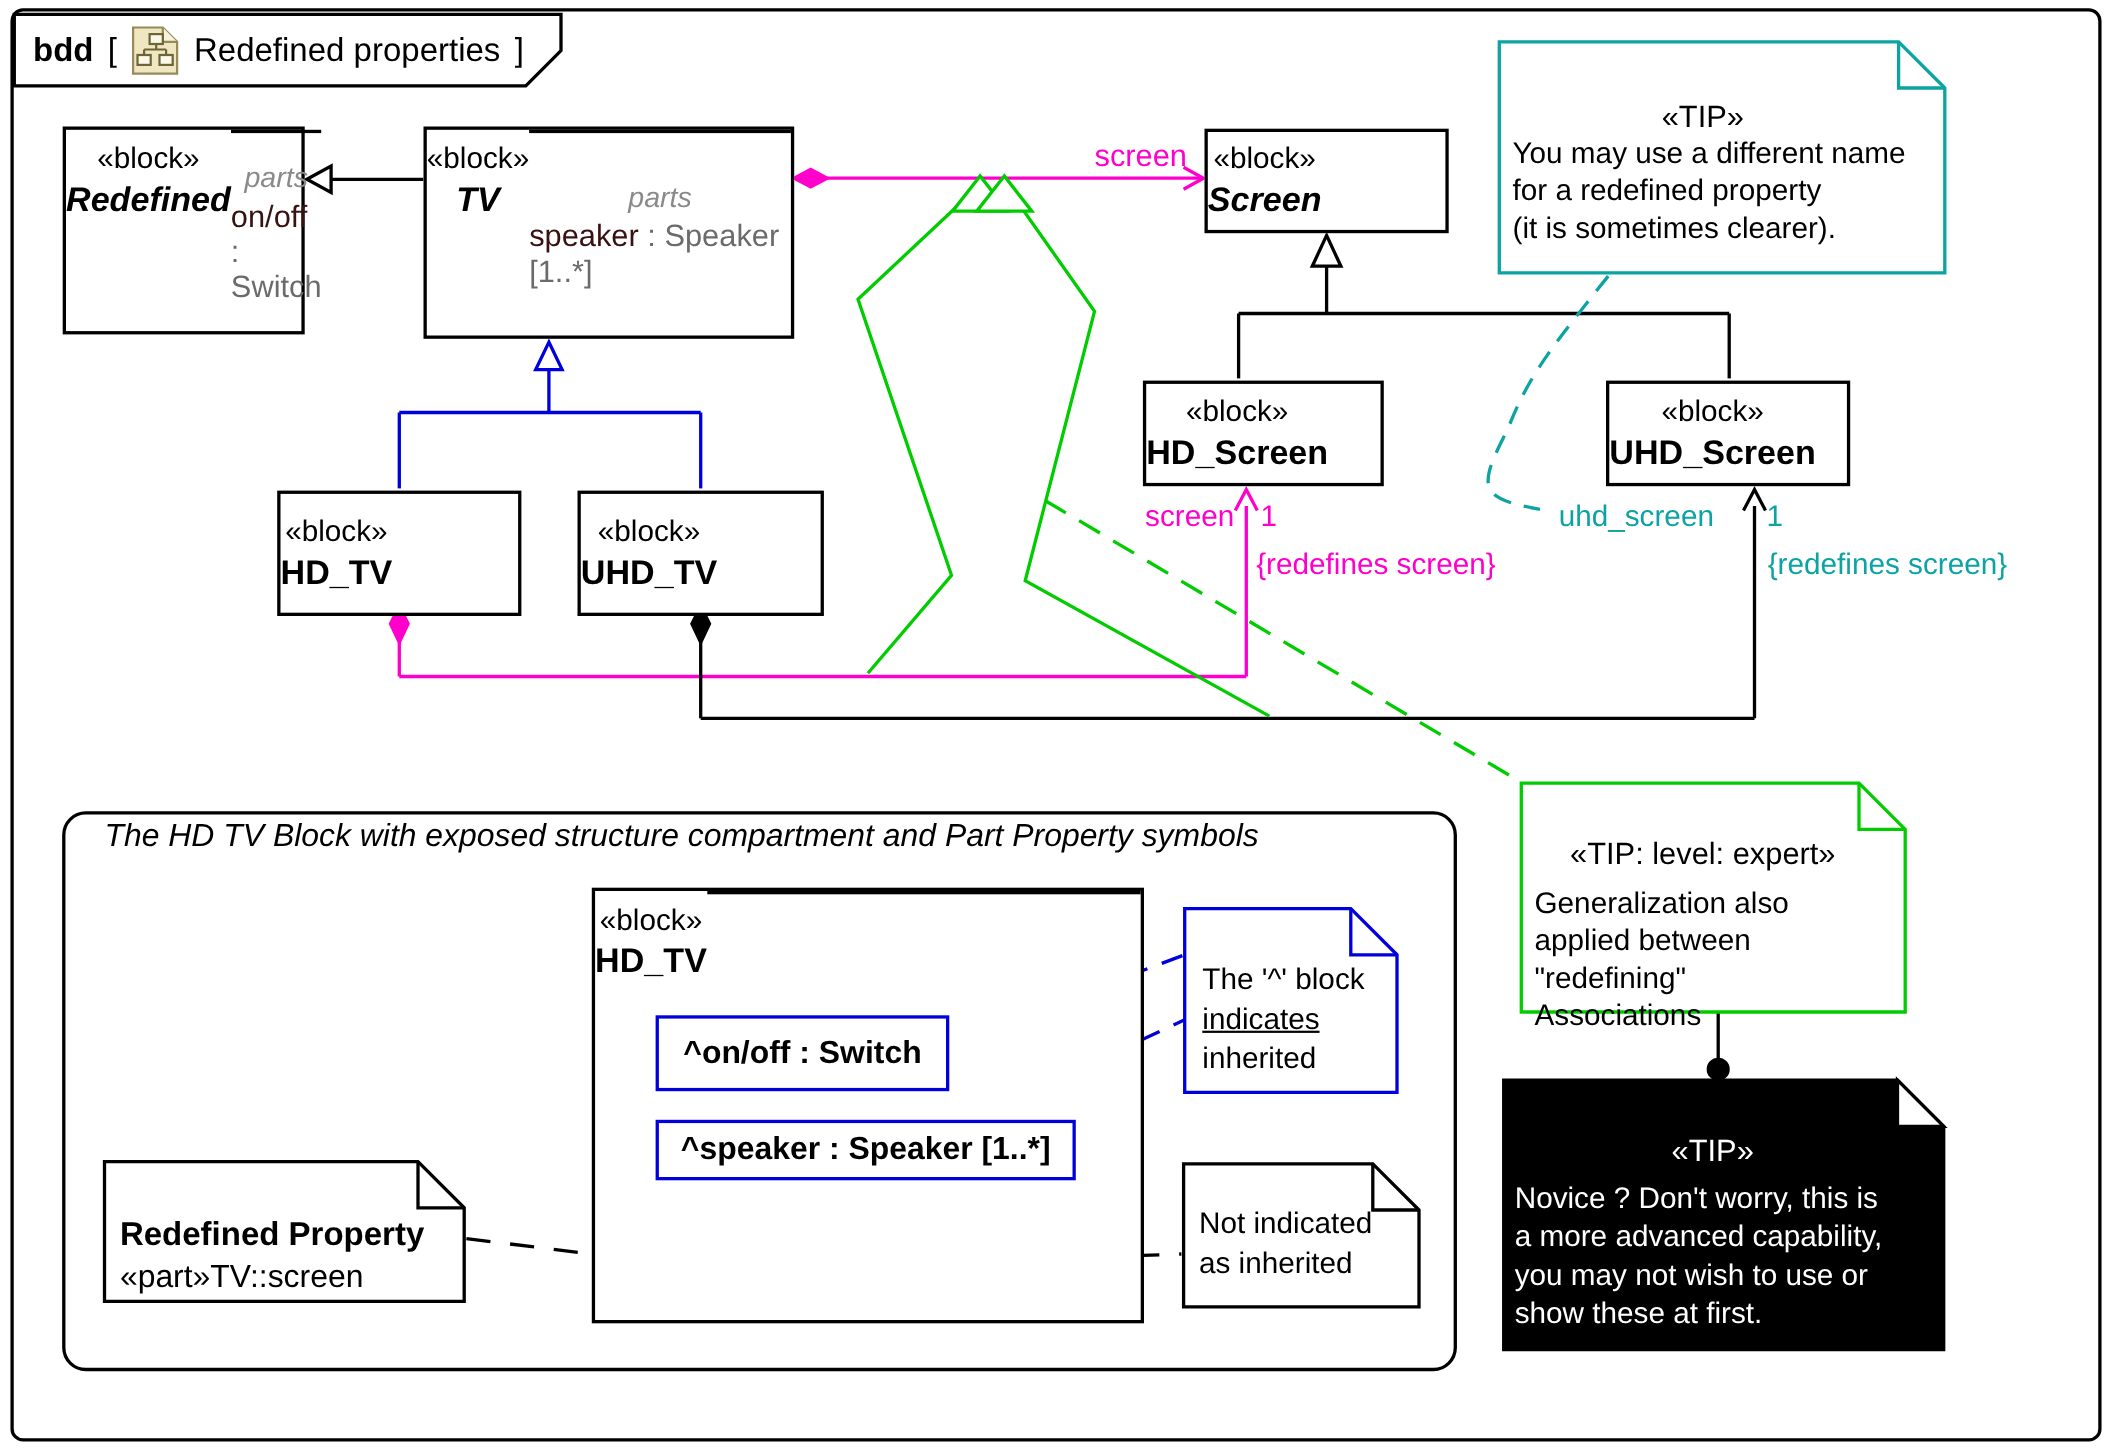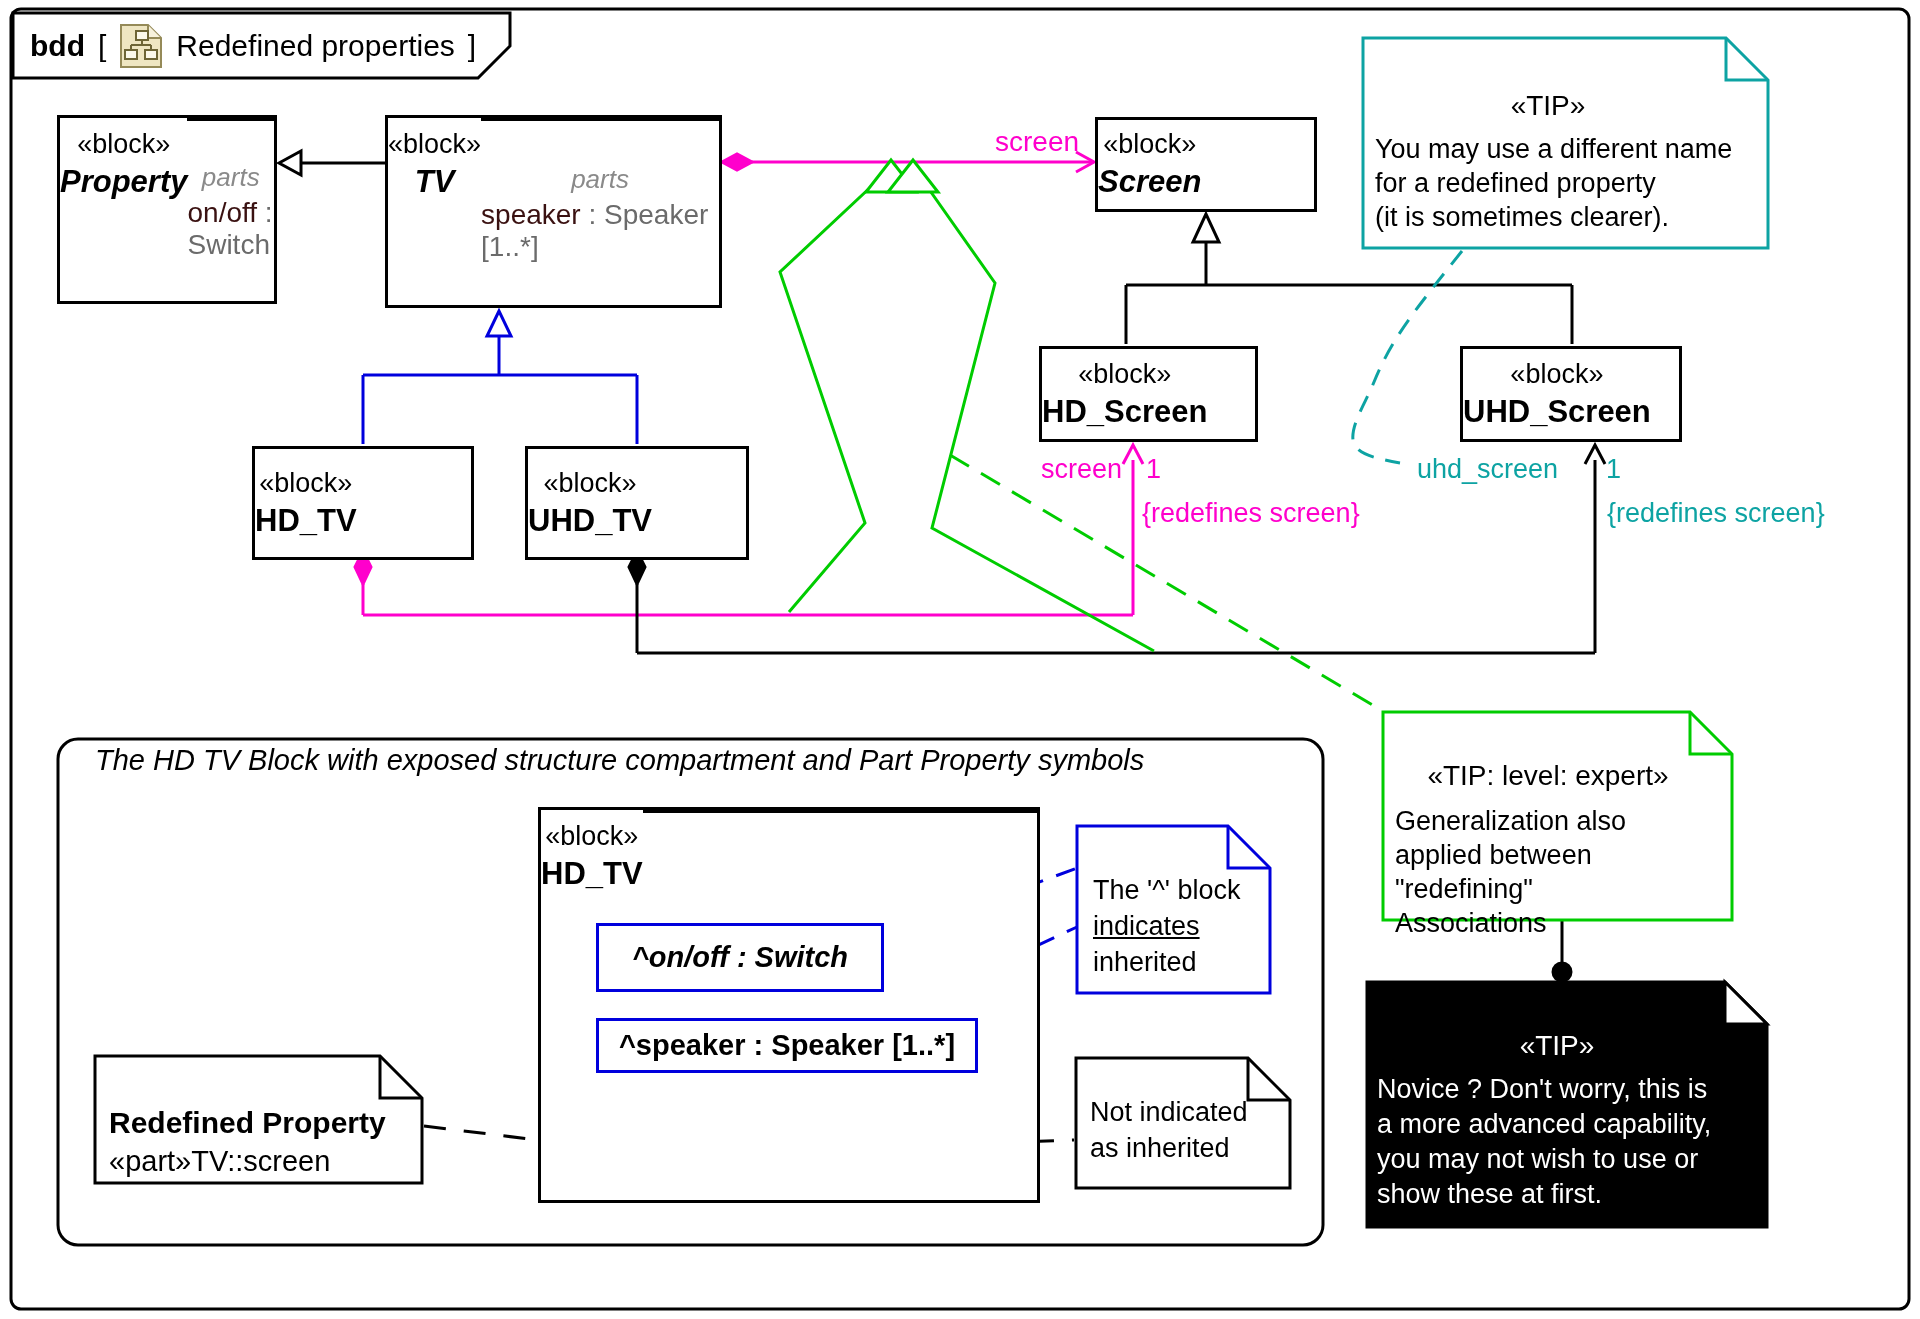--- a/index.html
+++ b/index.html
@@ -140,21 +140,21 @@
         <rect x="26" y="27" width="12" height="9"></rect>
       </g>
     </svg>
     <span>Redefined properties</span>
     <span>]</span>
   </div>
 
   <div class="block abstract" style="left:57px;top:115px;width:220px;height:189px;">
     <div class="hdr" style="height:93px;">
       <div class="stereo">«block»</div>
-      <div class="bname">Property</div>
+      <div class="bname">Redefined</div>
     </div>
     <div class="cmp">
       <div class="clabel">parts</div>
       <div class="partline"><span class="pname">on/off</span><span class="prest"> : Switch</span></div>
     </div>
   </div>
 
   <div class="block abstract" style="left:385px;top:115px;width:337px;height:193px;">
     <div class="hdr" style="height:93px;">
       <div class="stereo">«block»</div>
@@ -213,26 +213,26 @@
 
   <div class="txt container-title" style="left:95px;top:744px;">The HD TV Block with exposed structure compartment and Part Property symbols</div>
 
   <div class="block" style="left:538px;top:807px;width:502px;height:396px;">
     <div class="hdr" style="height:92px;">
       <div class="stereo">«block»</div>
       <div class="bname" style="font-style:normal;">HD_TV</div>
     </div>
     <div class="cmp"></div>
   </div>
-  <div class="propbox inherited" style="left:596px;top:923px;width:288px;height:69px;font-style:italic;">^on/off : Switch</div>
+  <div class="propbox inherited" style="left:596px;top:923px;width:267px;height:69px;">^on/off : Switch</div>
   <div class="propbox inherited" style="left:596px;top:1018px;width:382px;height:55px;">^speaker : Speaker [1..*]</div>
 
   <div class="notetxt" style="left:1363px;top:38px;width:405px;padding-top:52px;">
     <div class="ntitle" style="width:370px;">«TIP»</div>
-    <div class="nline" style="padding-left:12px;margin-top:10px;">You may use a different name</div>
+    <div class="nline" style="padding-left:12px;">You may use a different name</div>
     <div class="nline" style="padding-left:12px;">for a redefined property</div>
     <div class="nline" style="padding-left:12px;">(it is sometimes clearer).</div>
   </div>
 
   <div class="notetxt" style="left:1383px;top:712px;width:280px;padding-top:48px;">
     <div class="ntitle" style="width:330px;">«TIP: level: expert»</div>
     <div class="nline" style="padding-left:12px;margin-top:12px;">Generalization also</div>
     <div class="nline" style="padding-left:12px;">applied between</div>
     <div class="nline" style="padding-left:12px;">"redefining" Associations</div>
   </div>

